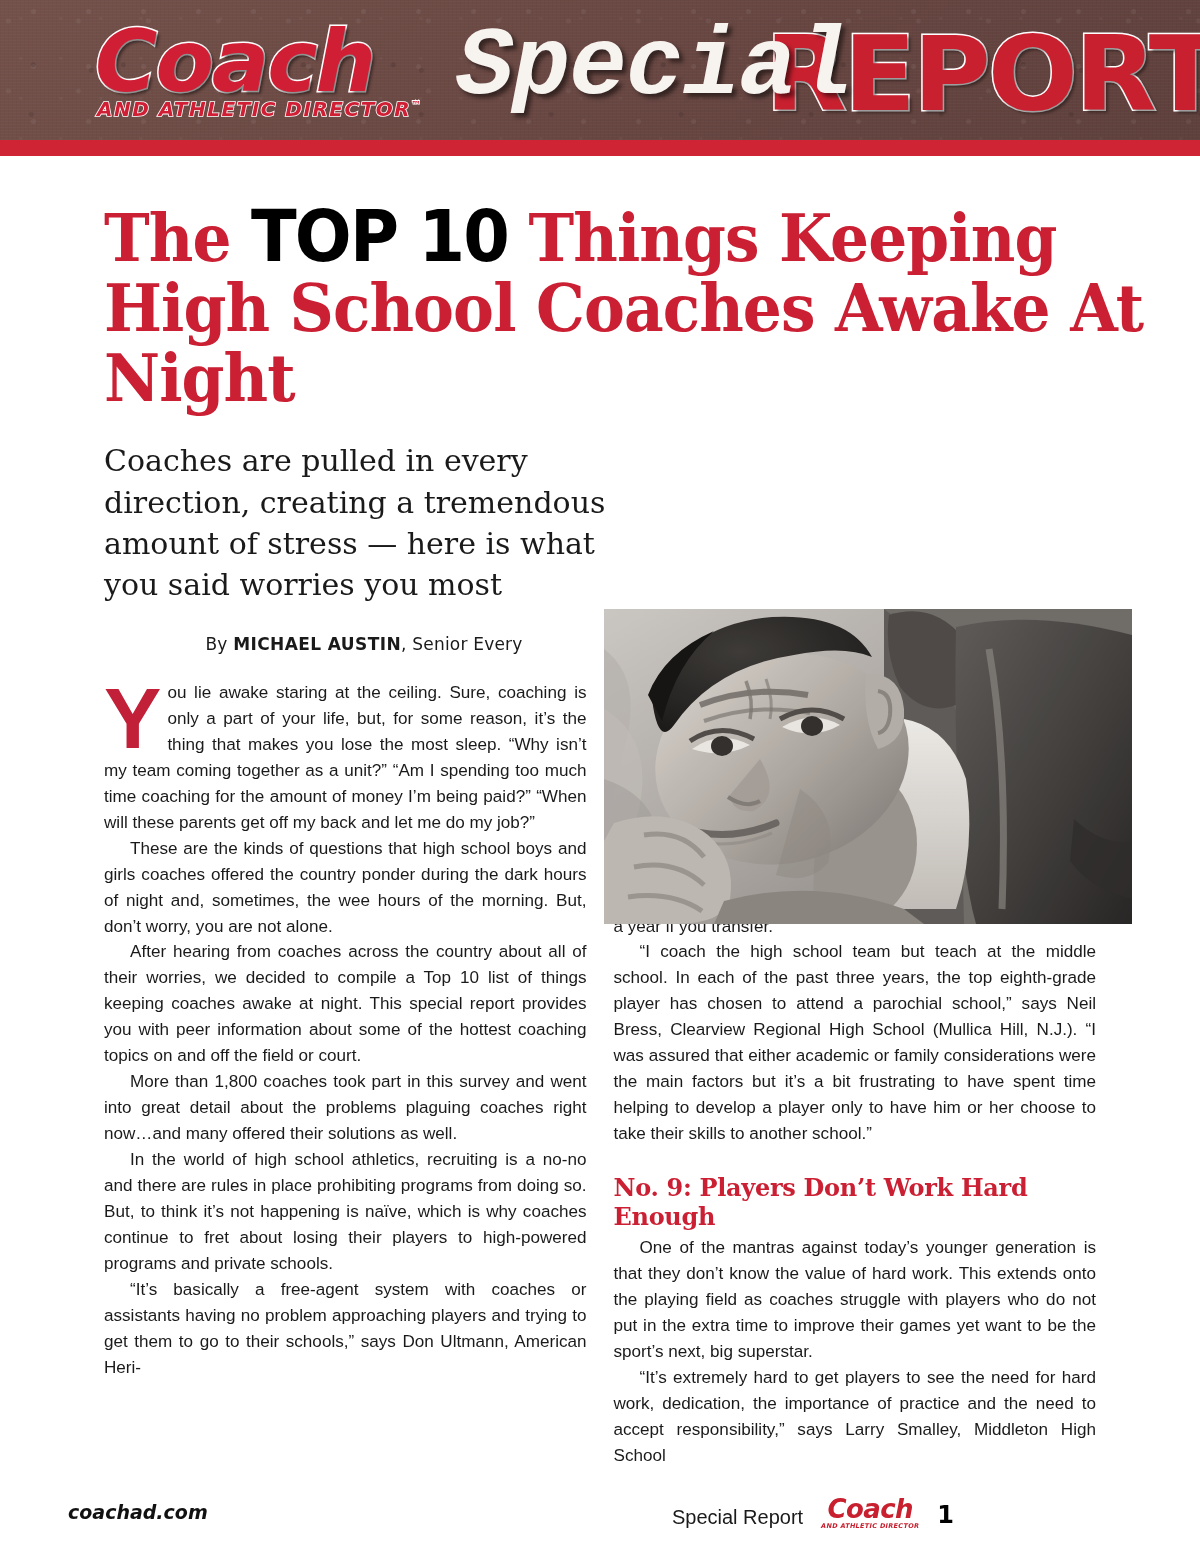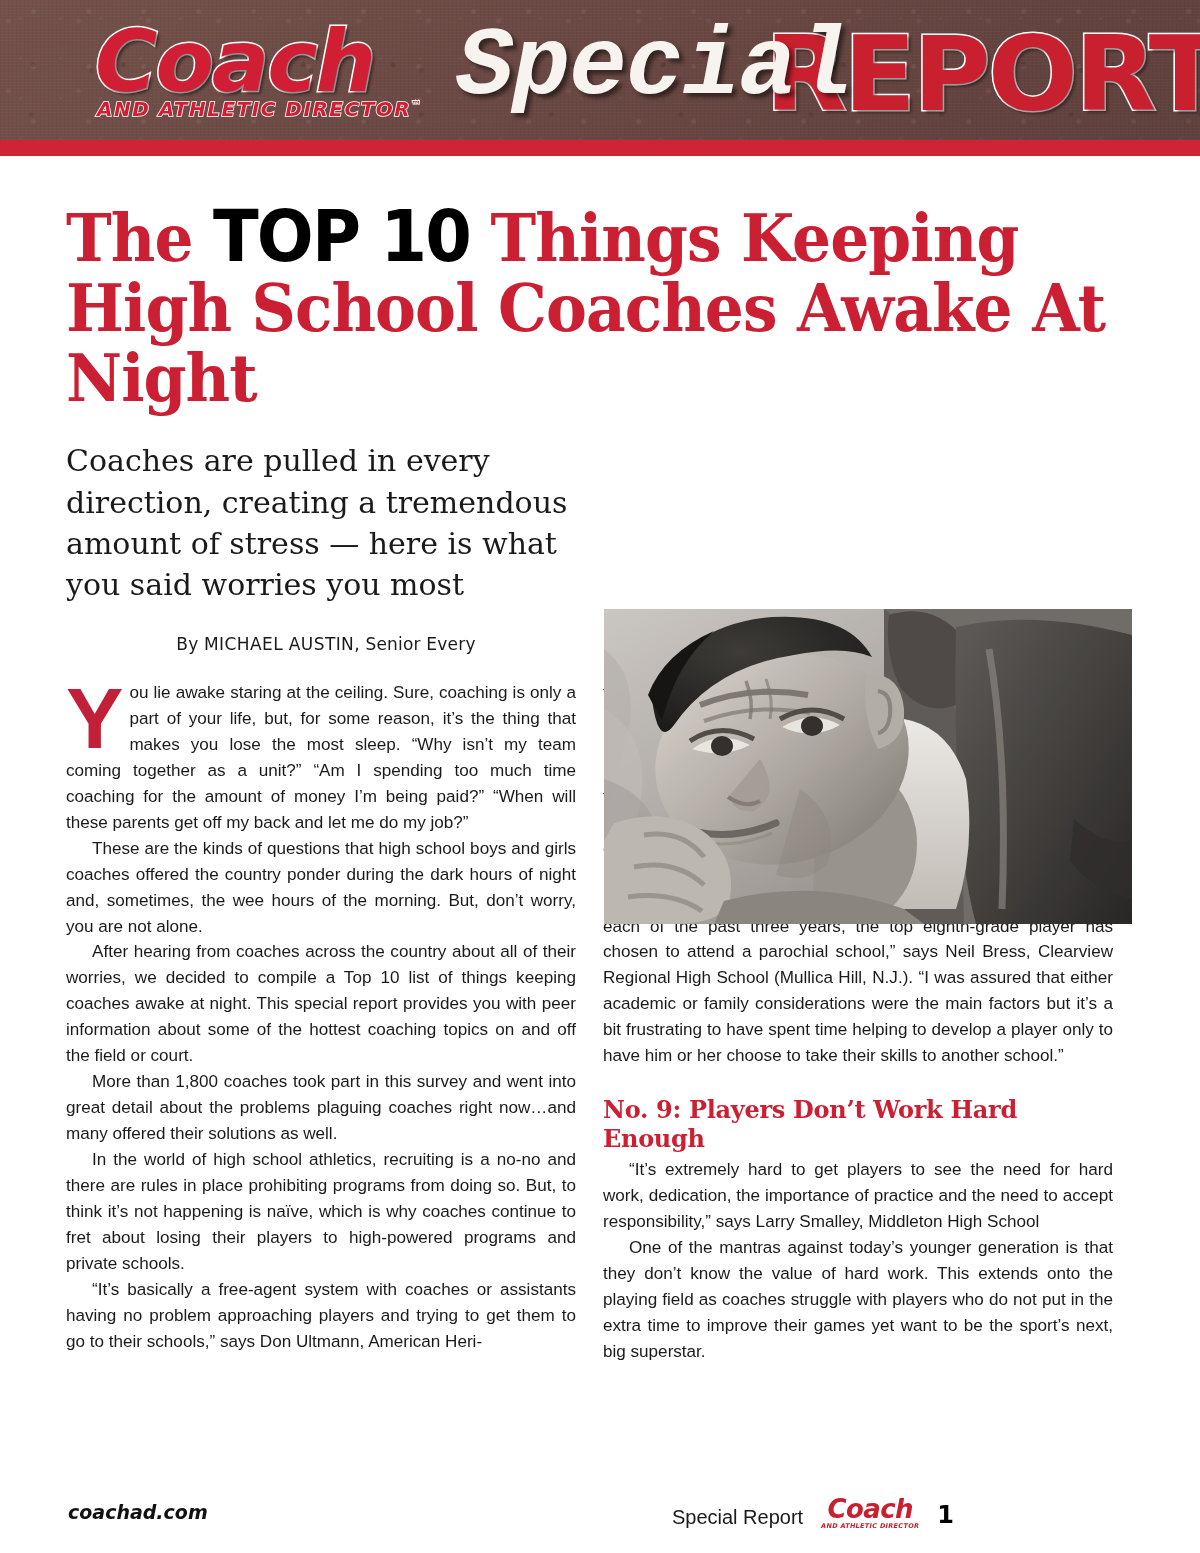--- a/index.html
+++ b/index.html
@@ -111,21 +111,21 @@
 
   .red-rule {
     width: 1200px;
     height: 16px;
     background: #ce2434;
   }
 
   
   .page {
     position: relative;
-    padding: 0 66px;
+    padding: 0 104px;
   }
 
   .headline {
     margin-top: 42px;
     font-family: "DejaVu Serif", serif;
     font-weight: bold;
     font-size: 66px;
     line-height: 1.06;
     color: #cb2033;
     letter-spacing: -1px;
@@ -153,21 +153,21 @@
   .byline {
     margin-top: 28px;
     width: 520px;
     text-align: center;
     font-family: "DejaVu Sans", sans-serif;
     font-size: 17px;
     color: #1a1a1a;
     letter-spacing: 0.2px;
   }
   .byline .name {
-    font-weight: normal;
+    font-weight: bold;
     letter-spacing: 0.4px;
   }
 
   .photo {
     position: absolute;
     left: 604px;
     top: 411px;
     width: 528px;
     height: 315px;
     overflow: hidden;
@@ -395,22 +395,22 @@
       <p class="body-p">In the world of high school athletics, recruiting is a no-no and there are rules in place prohibiting programs from doing so. But, to think it’s not happening is naïve, which is why coaches continue to fret about losing their players to high-powered programs and private schools.</p>
       <p class="body-p">“It’s basically a free-agent system with coaches or assistants having no problem approaching players and trying to get them to go to their schools,” says Don Ultmann, American Heri-</p>
     </div>
 
     <div class="col">
       <p class="body-p no-indent">tage Boca/Delray (Delray, Fla.) “This goes for both public and private schools. They are more concerned with acquiring talent and managing a group of all-stars rather than coaching and teaching.”</p>
       <p class="body-p">“Every year we seem to lose players to other schools… whether they move or just change schools,” says Robert Collins, East Valley High School (Spokane Valley, Wash.). “There needs to be stricter consequences for this. It should be more like college where, no matter the reason, you must sit out a year if you transfer.”</p>
       <p class="body-p">“I coach the high school team but teach at the middle school. In each of the past three years, the top eighth-grade player has chosen to attend a parochial school,” says Neil Bress, Clearview Regional High School (Mullica Hill, N.J.). “I was assured that either academic or family considerations were the main factors but it’s a bit frustrating to have spent time helping to develop a player only to have him or her choose to take their skills to another school.”</p>
 
       <h2 class="section-head">No. 9: Players Don’t Work Hard Enough</h2>
+      <p class="body-p">One of the mantras against today’s younger generation is that they don’t know the value of hard work. This extends onto the playing field as coaches struggle with players who do not put in the extra time to improve their games yet want to be the sport’s next, big superstar.</p>
       <p class="body-p">“It’s extremely hard to get players to see the need for hard work, dedication, the importance of practice and the need to accept responsibility,” says Larry Smalley, Middleton High School</p>
-      <p class="body-p">One of the mantras against today’s younger generation is that they don’t know the value of hard work. This extends onto the playing field as coaches struggle with players who do not put in the extra time to improve their games yet want to be the sport’s next, big superstar.</p>
     </div>
 
   </div>
 </div>
 
 <div class="footer">
   <div class="footer-left">coachad.com</div>
   <div class="footer-right">
     <span class="footer-label">Special Report</span>
     <span class="footer-logo">

